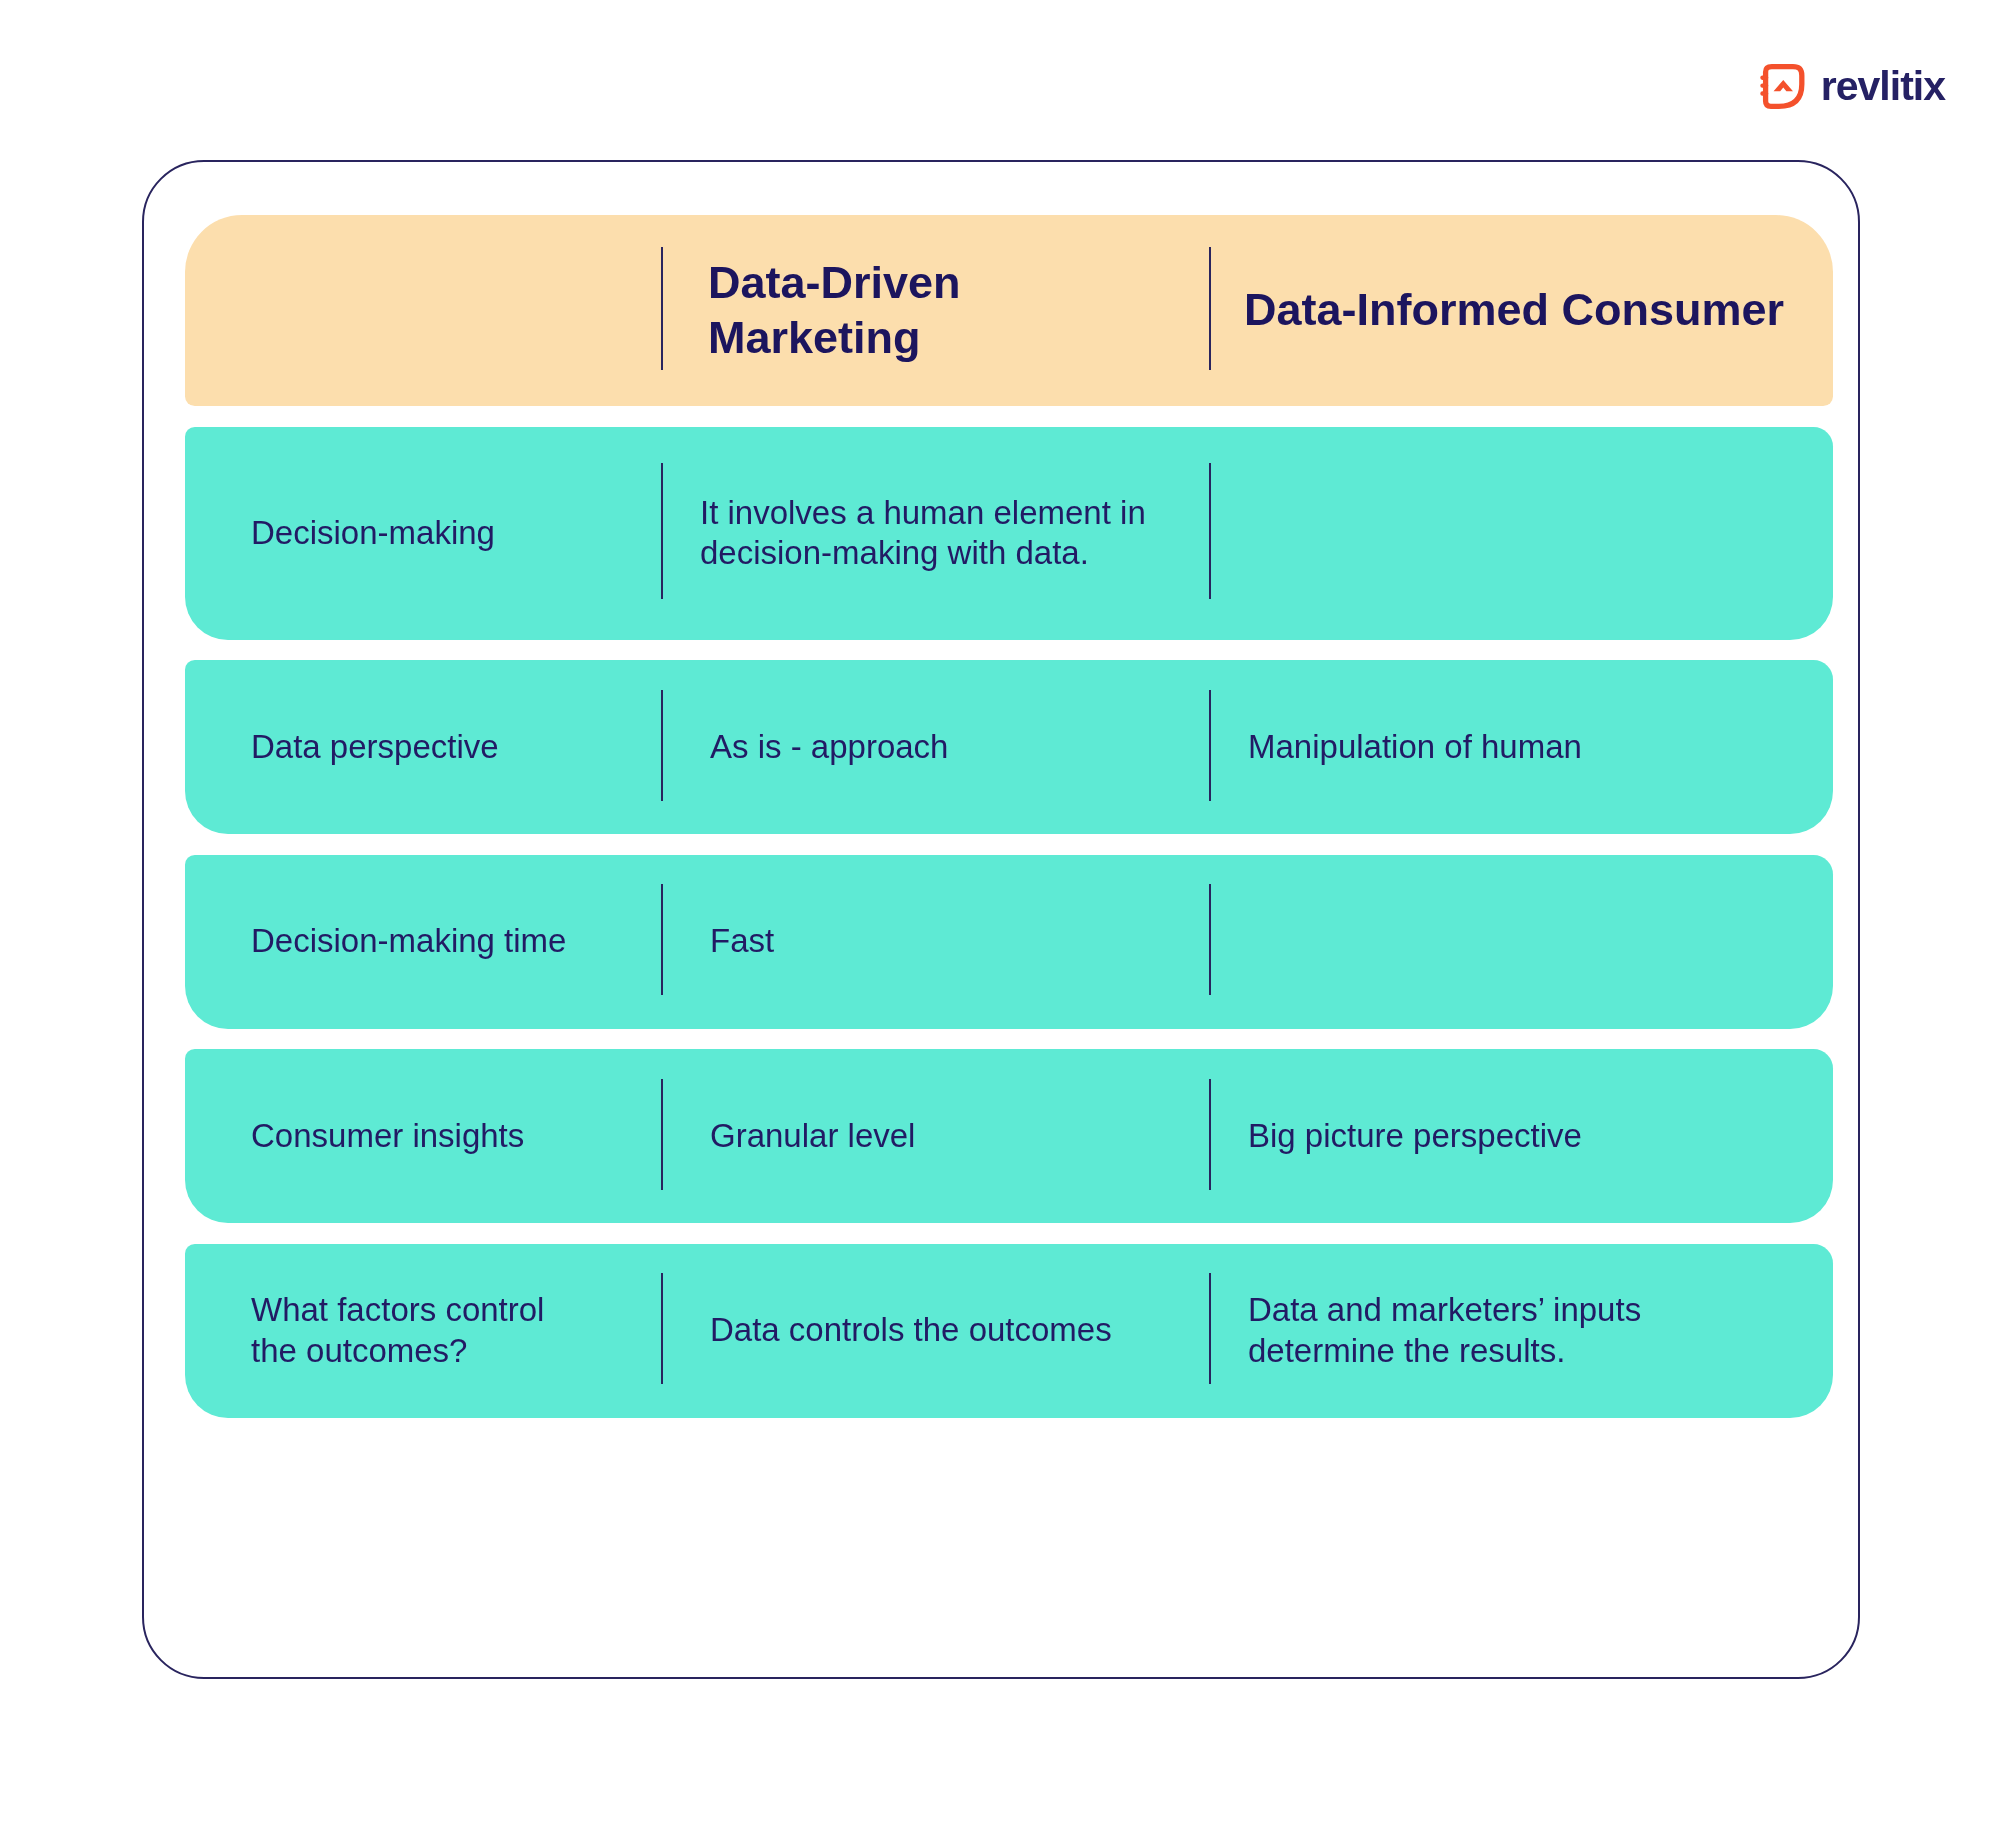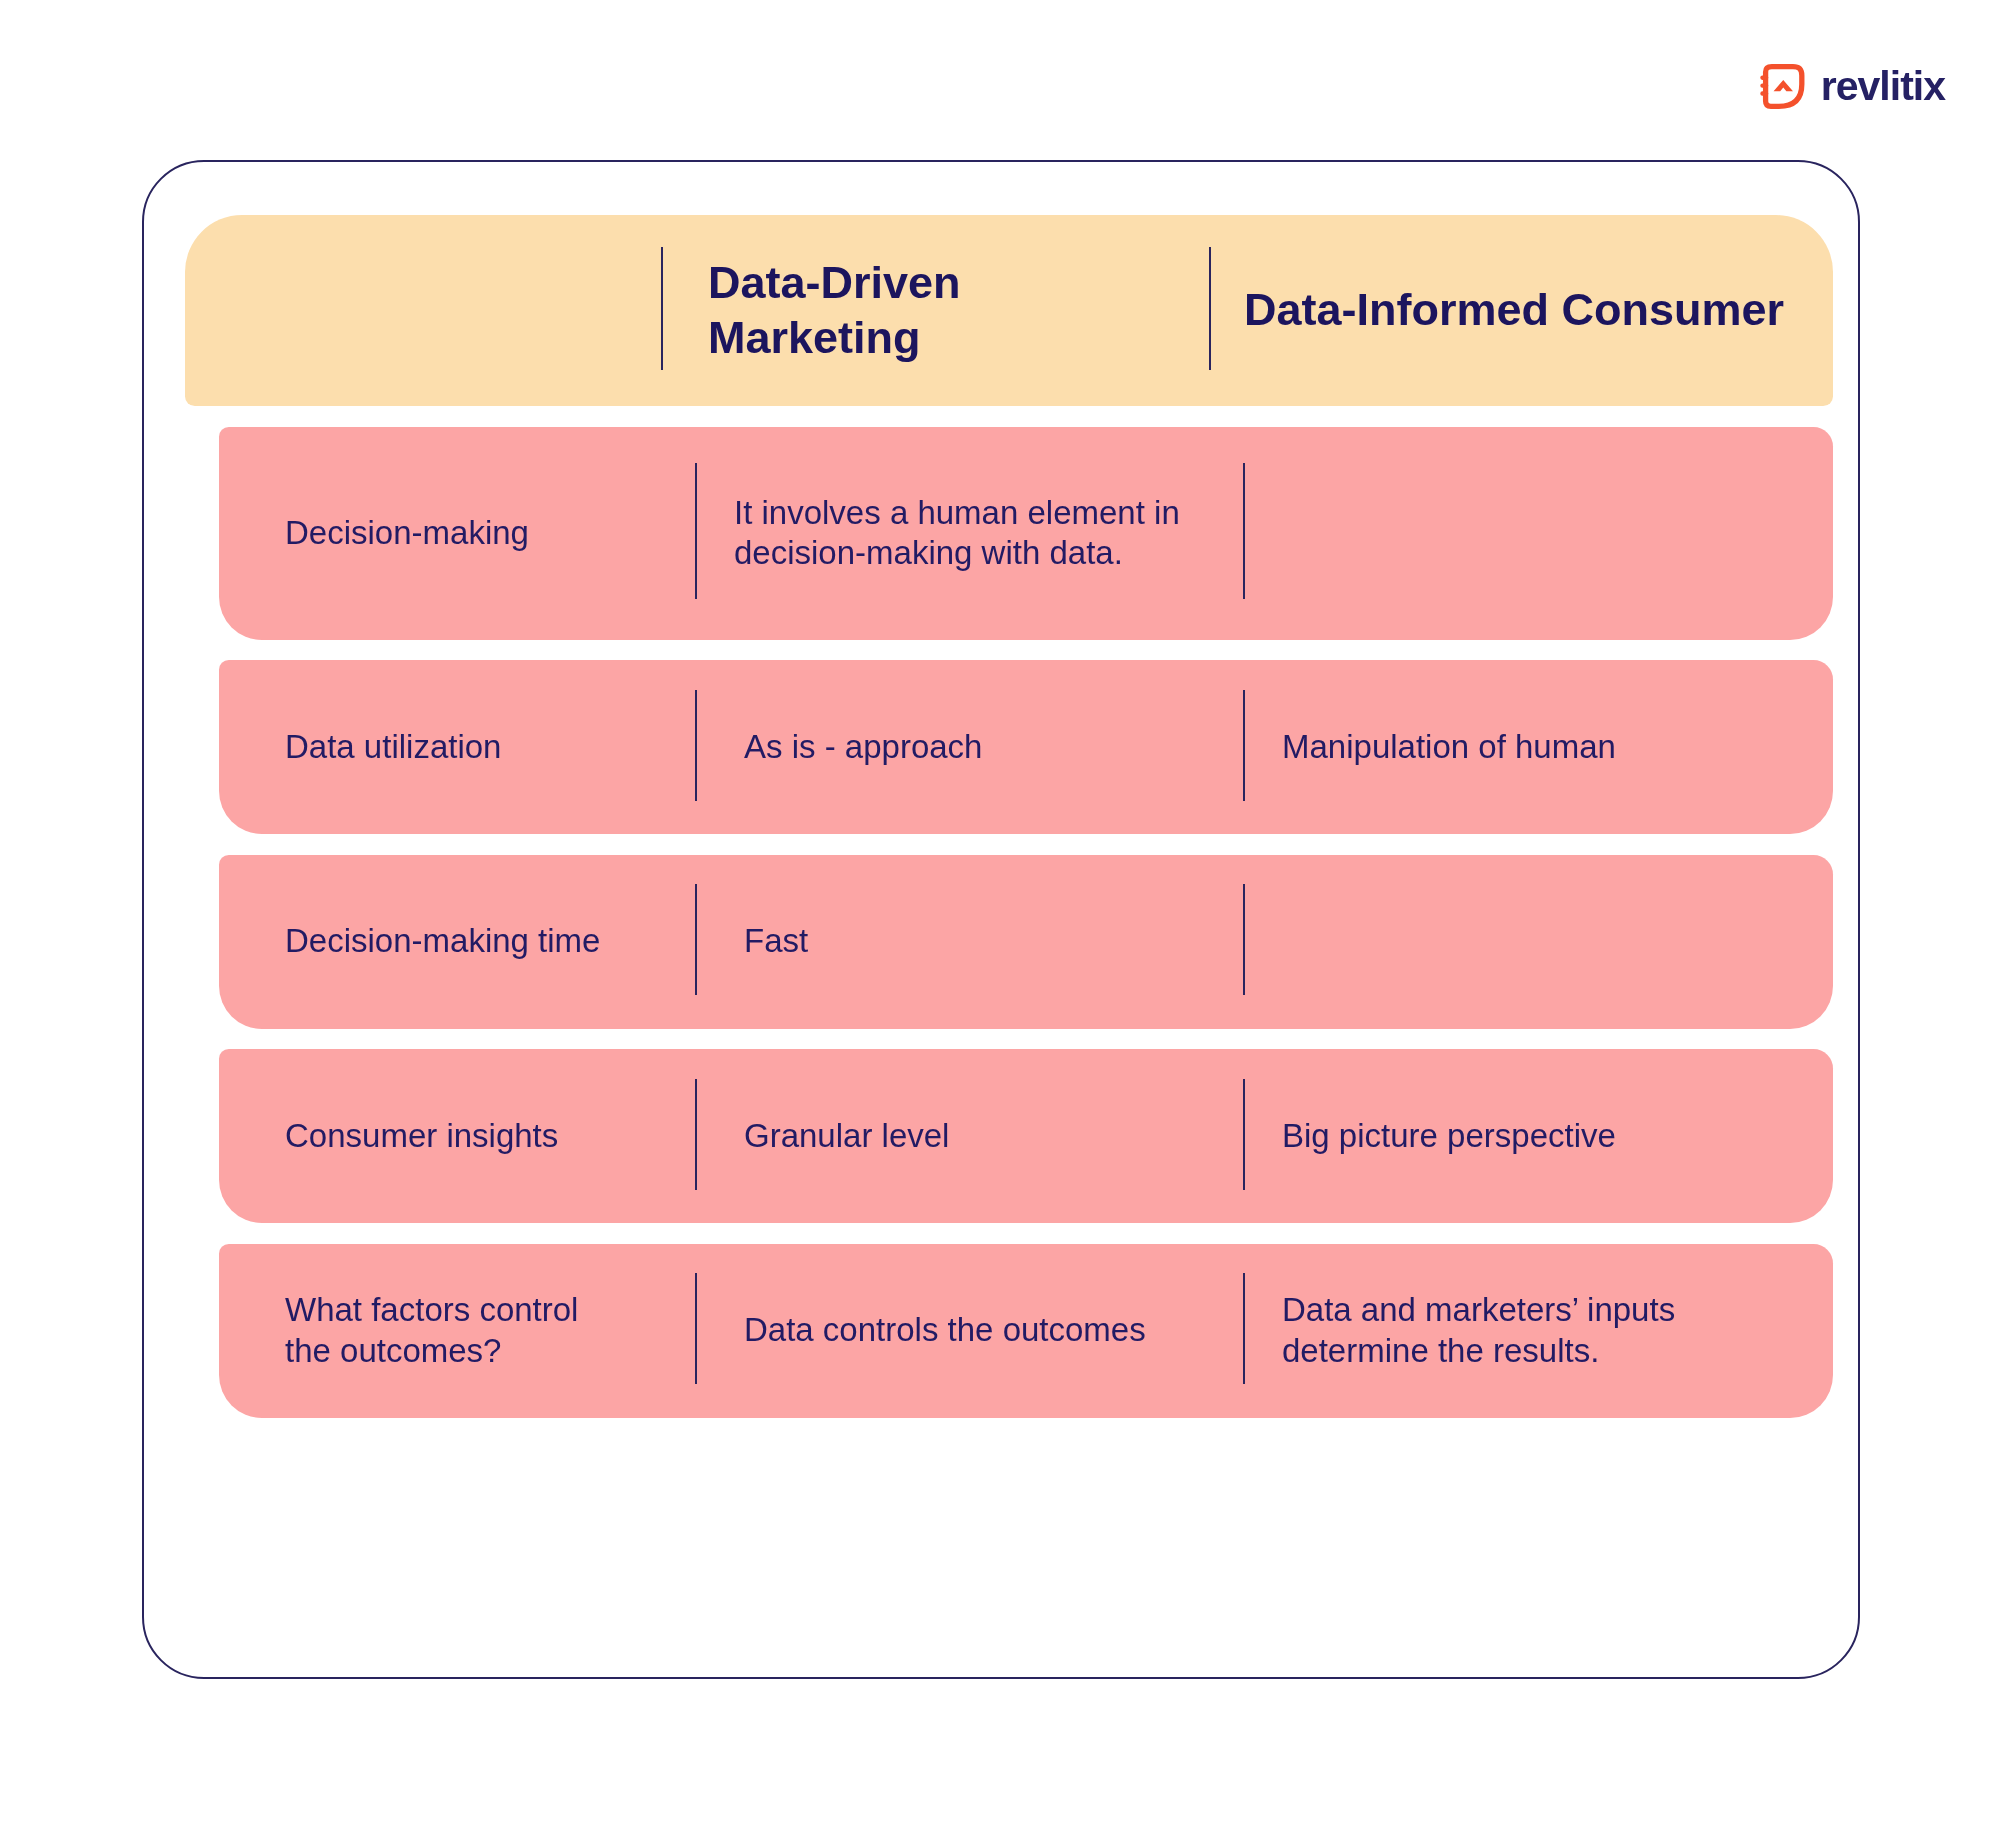--- a/index.html
+++ b/index.html
@@ -45,23 +45,22 @@
   
   .thead {
     background:#FCDEAD;
     border-radius:57px 57px 9.8px 9.8px;
     height:191px;
   }
   .thead .cell { font-size:45px; font-weight:700; color:#1C155E; }
 
   
   .trow {
-    background:#fca5a5;
+    background:#5eead4;
     border-radius:9.8px 19.5px 43px 43px;
-    margin-left:34px;
   }
   .r0 { min-height:213px; }
   .r1, .r2, .r3, .r4 { min-height:174px; }
   .r5 { min-height:205px; }
 
   .cell {
     font-size:33px; font-weight:500; line-height:1.22;
     color:#221B64;
     white-space:pre-line;
     padding-right:35px;
@@ -106,21 +105,21 @@
 
     <div class="grid-row trow r0">
       <div class="cell cell-label">Decision-making</div>
       <div class="cell cell-c2">It involves a human element in
 decision-making with data.</div>
       <span class="vdiv d1"></span>
       <span class="vdiv d2"></span>
     </div>
 
     <div class="grid-row trow r1">
-      <div class="cell cell-label">Data utilization</div>
+      <div class="cell cell-label">Data perspective</div>
       <div class="cell cell-c1">As is - approach</div>
       <div class="cell cell-c2">Manipulation of human</div>
       <span class="vdiv d1"></span>
       <span class="vdiv d2"></span>
     </div>
 
     <div class="grid-row trow r2">
       <div class="cell cell-label">Decision-making time</div>
       <div class="cell cell-c1">Fast</div>
       <span class="vdiv d1"></span>

